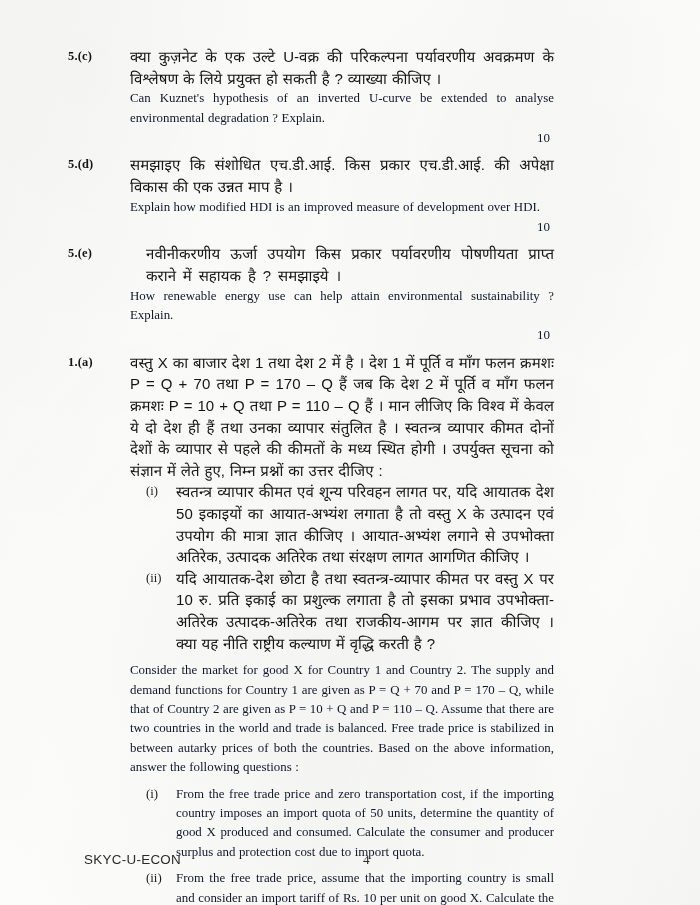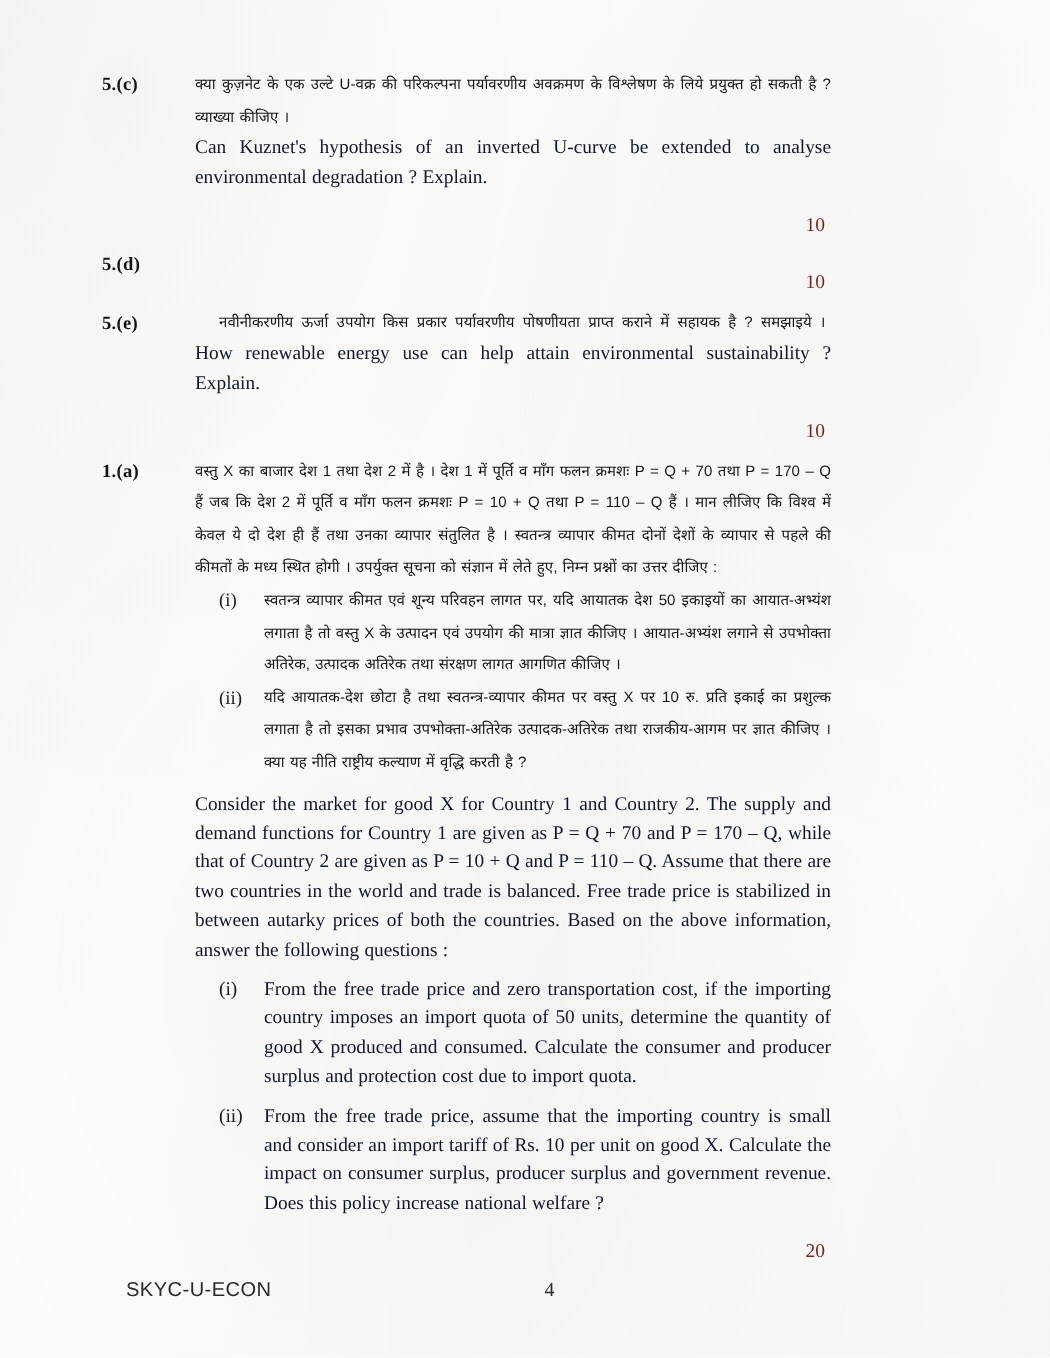--- a/index.html
+++ b/index.html
@@ -53,21 +53,21 @@
     white-space: nowrap;
   }
   .qbody {
     flex: 1 1 auto;
     min-width: 0;
   }
 
   
   .hi {
     font-family: "Liberation Sans", "DejaVu Sans", sans-serif;
-    font-size: 10px;
+    font-size: 15px;
     line-height: 21.6px;
     text-align: justify;
     text-align-last: left;
     color: #151515;
     letter-spacing: 0.05px;
     margin: 0;
     word-spacing: 0.6px;
   }
   .hi.loose { word-spacing: 2.6px; margin-left: 16px; }
 
@@ -83,23 +83,22 @@
     word-spacing: 0.3px;
   }
 
   
   .marks {
     display: block;
     text-align: right;
     font-family: "Liberation Serif", serif;
     font-size: 13px;
     line-height: 19.4px;
-    color: #7f1d1d;
+    color: #0f172a;
     padding-right: 4px;
-    margin-top: 12px;
   }
 
   .gap-sm { height: 7px; }
 
   
   .sub {
     display: flex;
     align-items: flex-start;
     padding-left: 16px;
   }
@@ -165,20 +164,22 @@
       <p class="en">Can Kuznet's hypothesis of an inverted U-curve be extended to analyse environmental degradation ? Explain.</p>
       <span class="marks">10</span>
     </div>
   </div>
 
   <div class="gap-sm"></div>
 
   <div class="qblock">
     <div class="qnum">5.(d)</div>
     <div class="qbody">
+      <p class="hi">समझाइए कि संशोधित एच.डी.आई. किस प्रकार एच.डी.आई. की अपेक्षा विकास की एक उन्नत माप है ।</p>
+      <p class="en">Explain how modified HDI is an improved measure of development over HDI.</p>
       <span class="marks">10</span>
     </div>
   </div>
 
   <div class="gap-sm"></div>
 
   <div class="qblock">
     <div class="qnum">5.(e)</div>
     <div class="qbody">
       <p class="hi loose">नवीनीकरणीय ऊर्जा उपयोग किस प्रकार पर्यावरणीय पोषणीयता प्राप्त कराने में सहायक है ? समझाइये ।</p>

